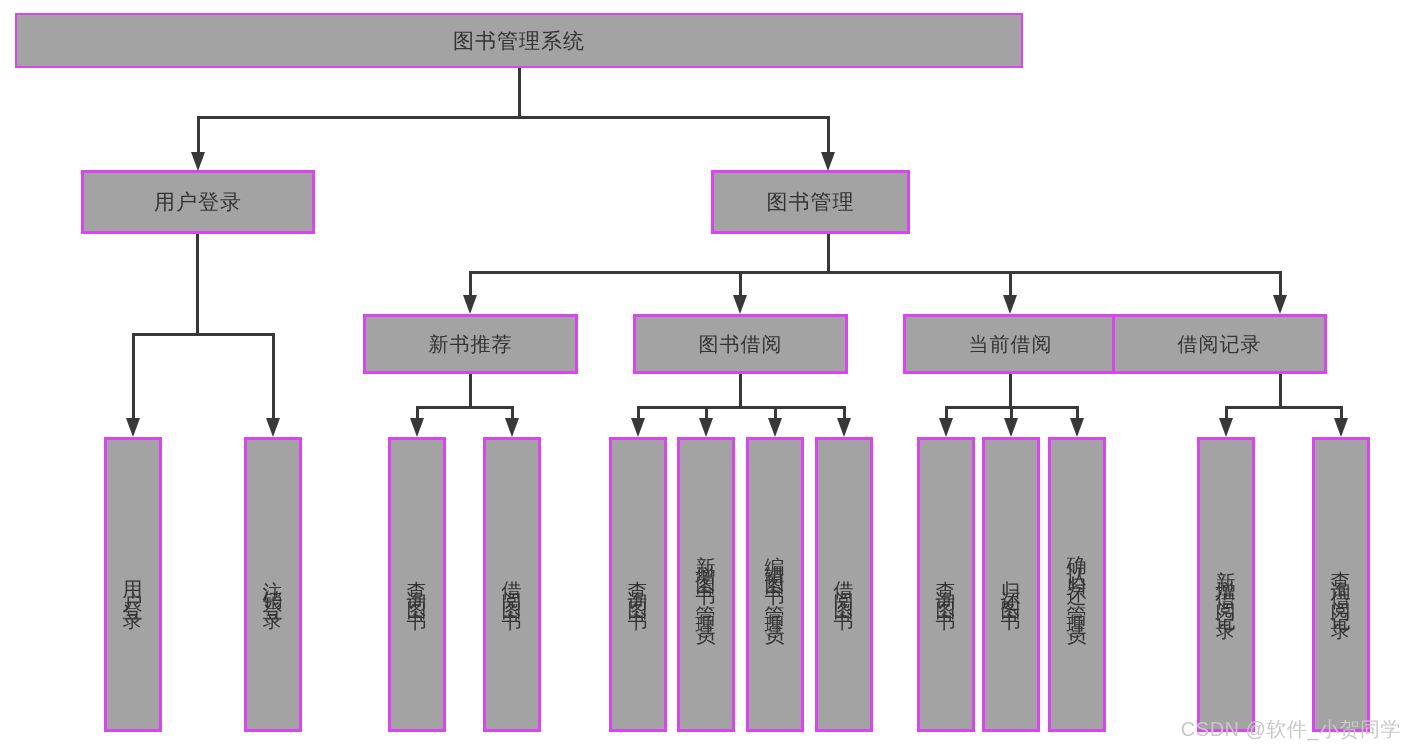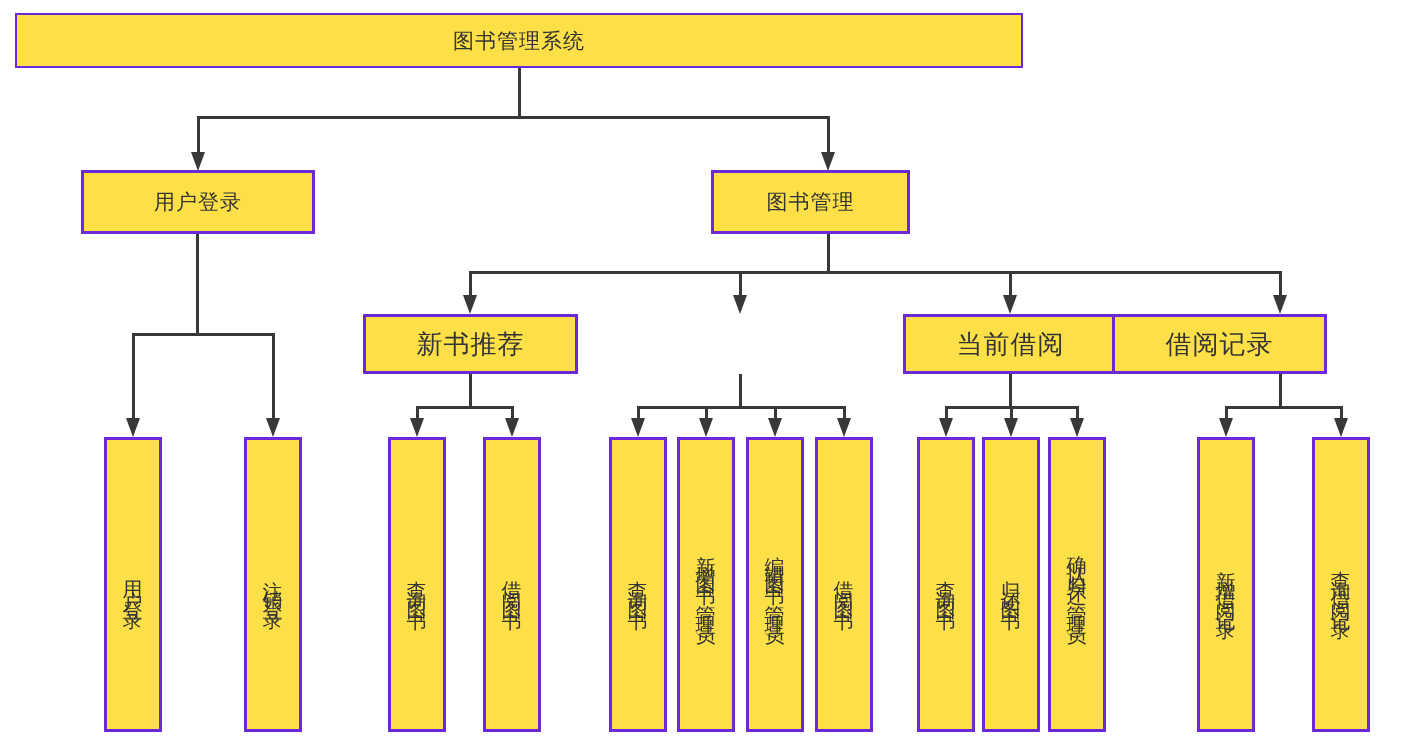--- a/index.html
+++ b/index.html
@@ -8,31 +8,31 @@
     width: 1405px;
     height: 747px;
     background: #ffffff;
     font-family: "Liberation Sans", sans-serif;
     color: #333333;
     overflow: hidden;
   }
   .box {
     position: absolute;
     box-sizing: border-box;
-    background: #fde047;
-    border: 3px solid #6d28d9;
+    background: #a3a3a3;
+    border: 3px solid #d946ef;
     display: flex;
     align-items: center;
     justify-content: center;
     text-align: center;
   }
   .box span { color: #333333; }
   .lvl1 { font-size: 21px; letter-spacing: 1px; }
   .lvl2 { font-size: 21px; letter-spacing: 1px; }
-  .lvl3 { font-size: 26px; letter-spacing: 1px; }
+  .lvl3 { font-size: 20px; letter-spacing: 1px; }
   .vbox span {
     writing-mode: vertical-rl;
     text-orientation: mixed;
     font-size: 20px;
     letter-spacing: 10px;
     line-height: 1;
   }
   .line { position: absolute; background: #383838; }
   .arrowhead {
     position: absolute;
@@ -62,20 +62,23 @@
 
   <div class="box lvl2" style="left:81px;top:170px;width:234px;height:64px">
     <span>用户登录</span>
   </div>
   <div class="box lvl2" style="left:711px;top:170px;width:199px;height:64px">
     <span>图书管理</span>
   </div>
 
   <div class="box lvl3" style="left:363px;top:314px;width:215px;height:60px">
     <span>新书推荐</span>
+  </div>
+  <div class="box lvl3" style="left:633px;top:314px;width:215px;height:60px">
+    <span>图书借阅</span>
   </div>
   <div class="box lvl3" style="left:903px;top:314px;width:215px;height:60px">
     <span>当前借阅</span>
   </div>
   <div class="box lvl3" style="left:1112px;top:314px;width:215px;height:60px">
     <span>借阅记录</span>
   </div>
 
   <div class="box vbox" style="left:104px;top:437px;width:58px;height:295px">
     <span>用户登录</span>
@@ -173,14 +176,15 @@
   <div class="line" style="left:1076px;top:406px;width:3px;height:14px"></div>
   <div class="arrowhead" style="left:1070px;top:418px"></div>
 
   <div class="line" style="left:1279px;top:374px;width:3px;height:35px"></div>
   <div class="line" style="left:1225px;top:406px;width:118px;height:3px"></div>
   <div class="line" style="left:1225px;top:406px;width:3px;height:14px"></div>
   <div class="arrowhead" style="left:1219px;top:418px"></div>
   <div class="line" style="left:1340px;top:406px;width:3px;height:14px"></div>
   <div class="arrowhead" style="left:1334px;top:418px"></div>
 
+  <div class="watermark">CSDN @软件_小贺同学</div>
 
 </div>
 
 </body></html>

